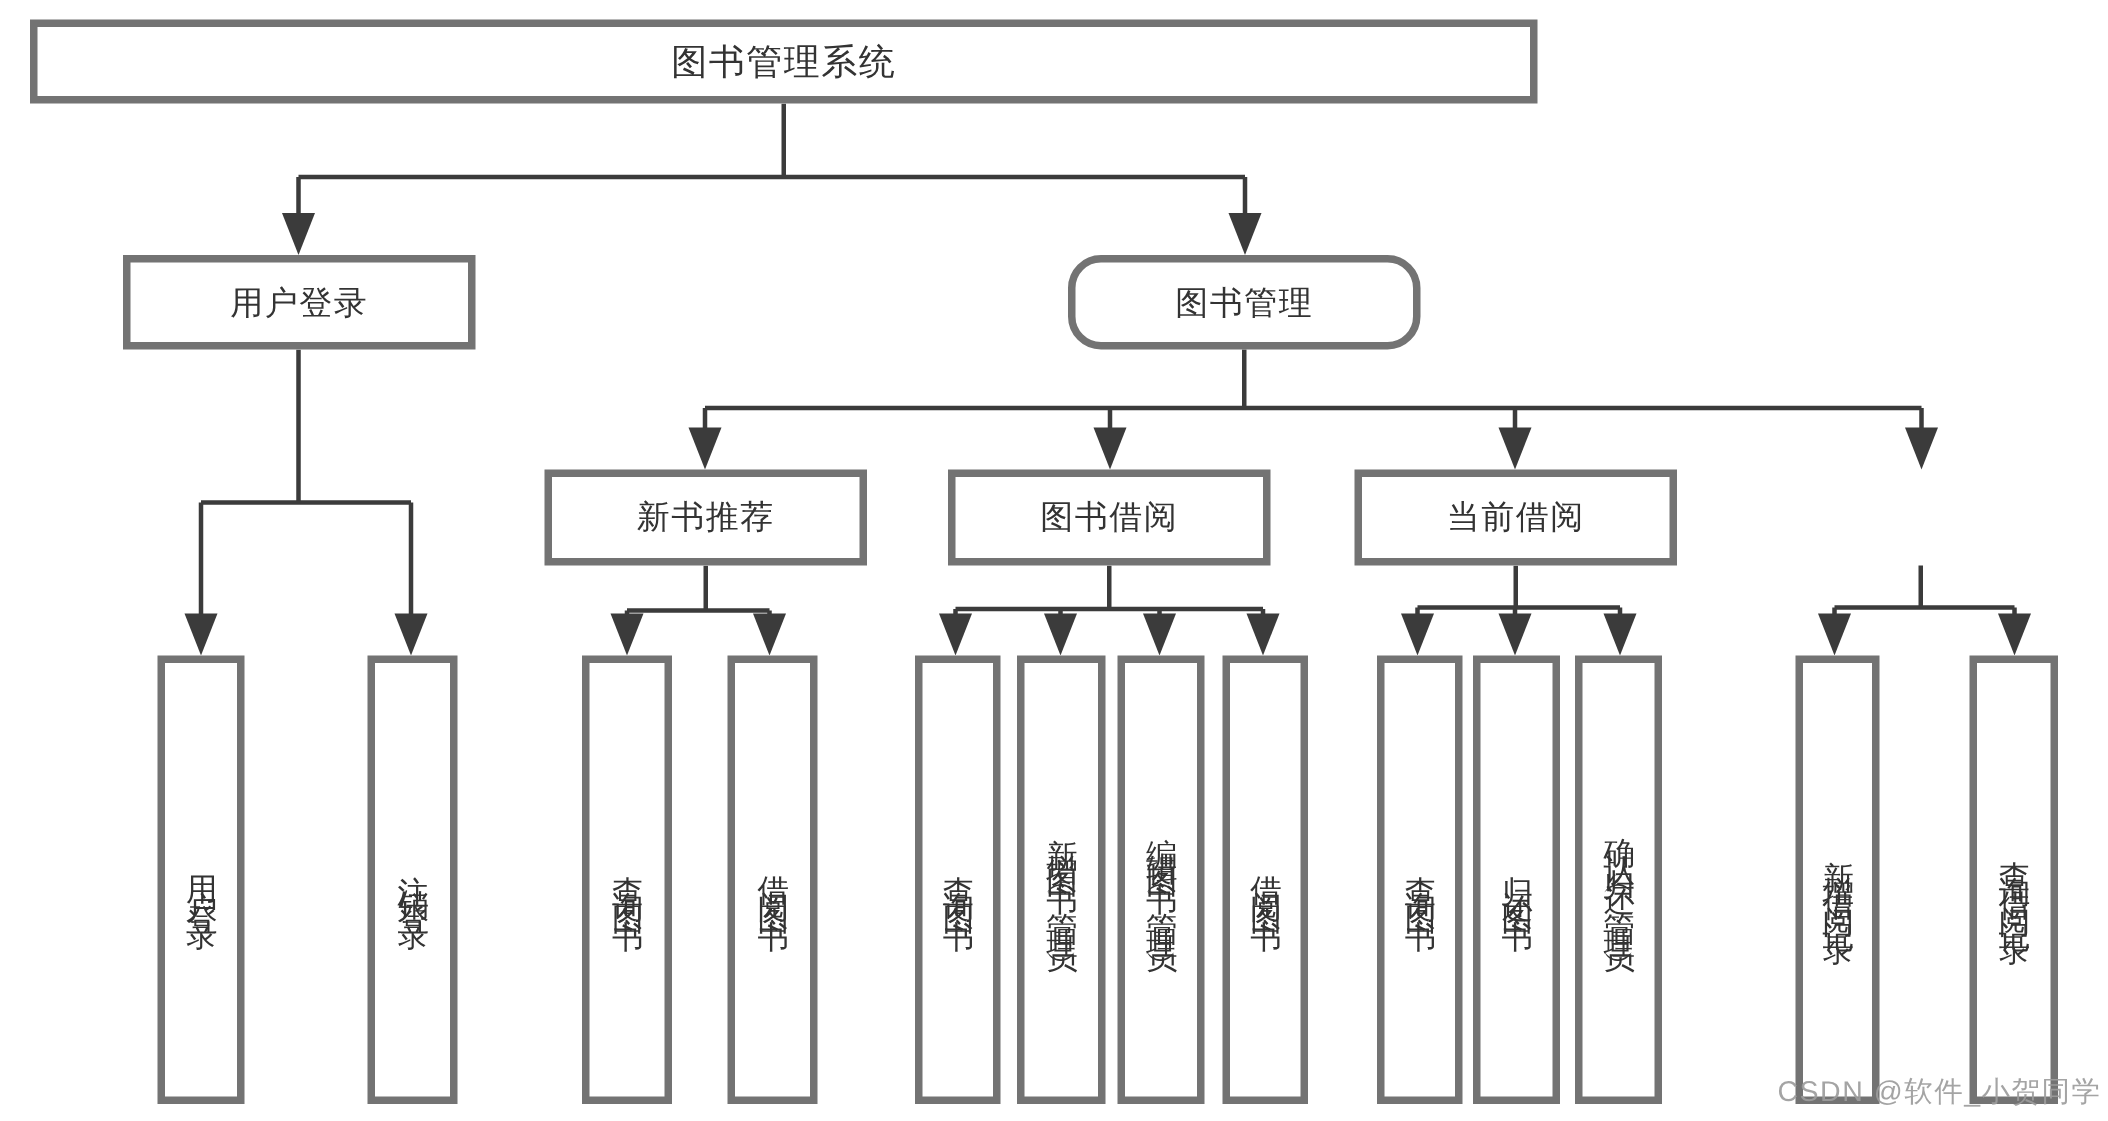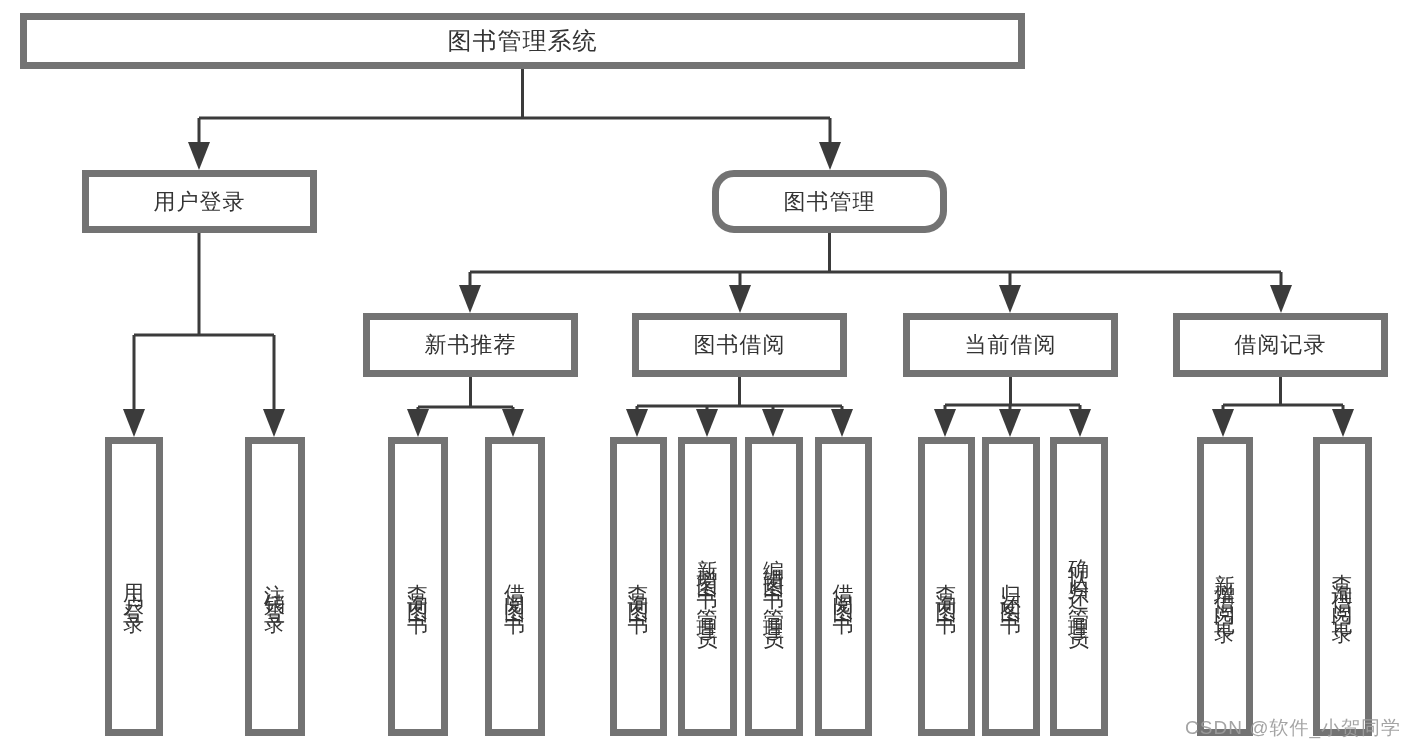--- a/index.html
+++ b/index.html
@@ -14,21 +14,21 @@
   }
   .connectors {
     position: absolute;
     left: 0; top: 0;
     width: 1405px; height: 747px;
   }
   .box {
     position: absolute;
     box-sizing: border-box;
     background: #ffffff;
-    border: 7px solid #737373;
+    border: 5px solid #737373;
     display: flex;
     align-items: center;
     justify-content: center;
     text-align: right;
     white-space: nowrap;
   }
   .title-box { font-size: 24px; letter-spacing: 1px; }
   .hbox { font-size: 22px; letter-spacing: 1px; }
   .vbox { font-size: 21px; }
   .vtext {
@@ -102,21 +102,20 @@
   </svg>
 
   <div class="box title-box" style="left:20px; top:13px; width:1005px; height:56px;">图书管理系统</div>
 
   <div class="box hbox" style="left:82px; top:170px; width:235px; height:63px;">用户登录</div>
   <div class="box hbox" style="left:712px; top:170px; width:235px; height:63px;border-radius:22px;">图书管理</div>
 
   <div class="box hbox" style="left:363px; top:313px; width:215px; height:64px;">新书推荐</div>
   <div class="box hbox" style="left:632px; top:313px; width:215px; height:64px;">图书借阅</div>
   <div class="box hbox" style="left:903px; top:313px; width:215px; height:64px;font-family:Liberation Serif, serif;">当前借阅</div>
-  <div class="box hbox" style="left:1173px; top:313px; width:215px; height:64px;">借阅记录</div>
 
   <div class="box vbox" style="left:105px; top:437px; width:58px; height:299px;">
     <span class="vtext">用户登录</span>
   </div>
   <div class="box vbox" style="left:245px; top:437px; width:60px; height:299px;">
     <span class="vtext">注销登录</span>
   </div>
 
   <div class="box vbox" style="left:388px; top:437px; width:60px; height:299px;">
     <span class="vtext">查询图书</span>

